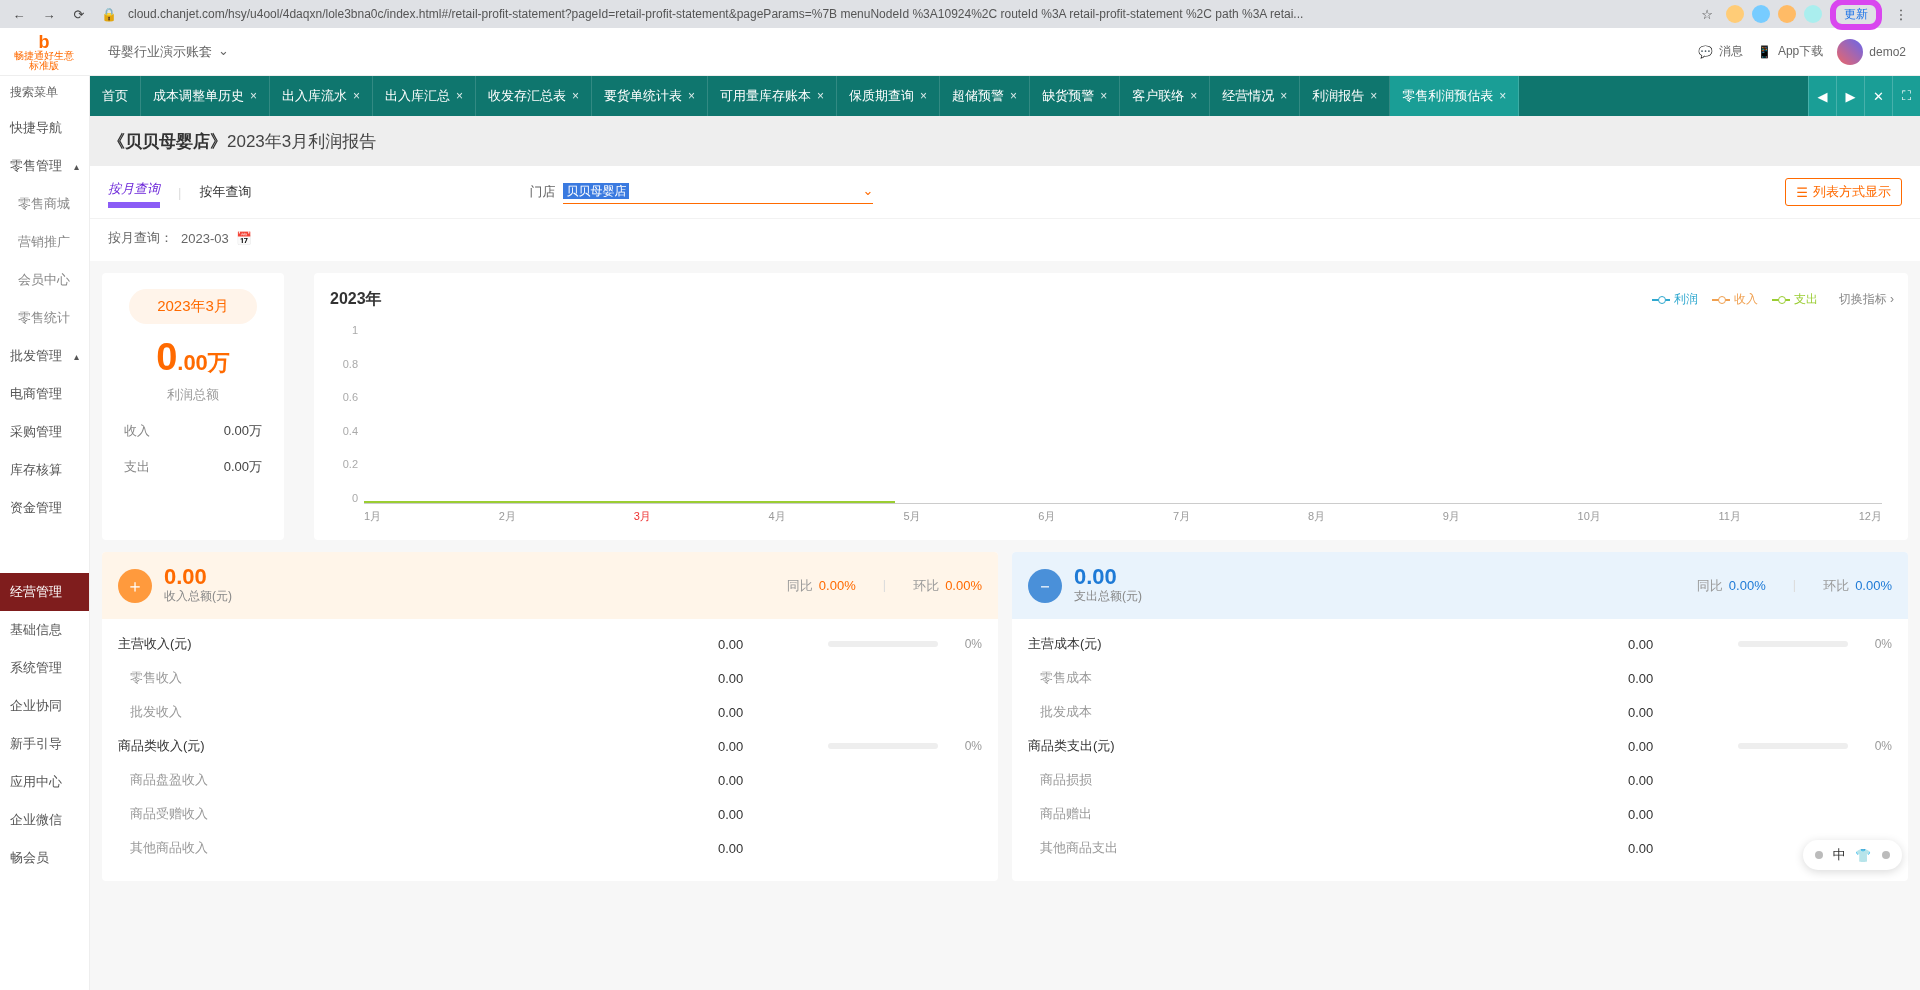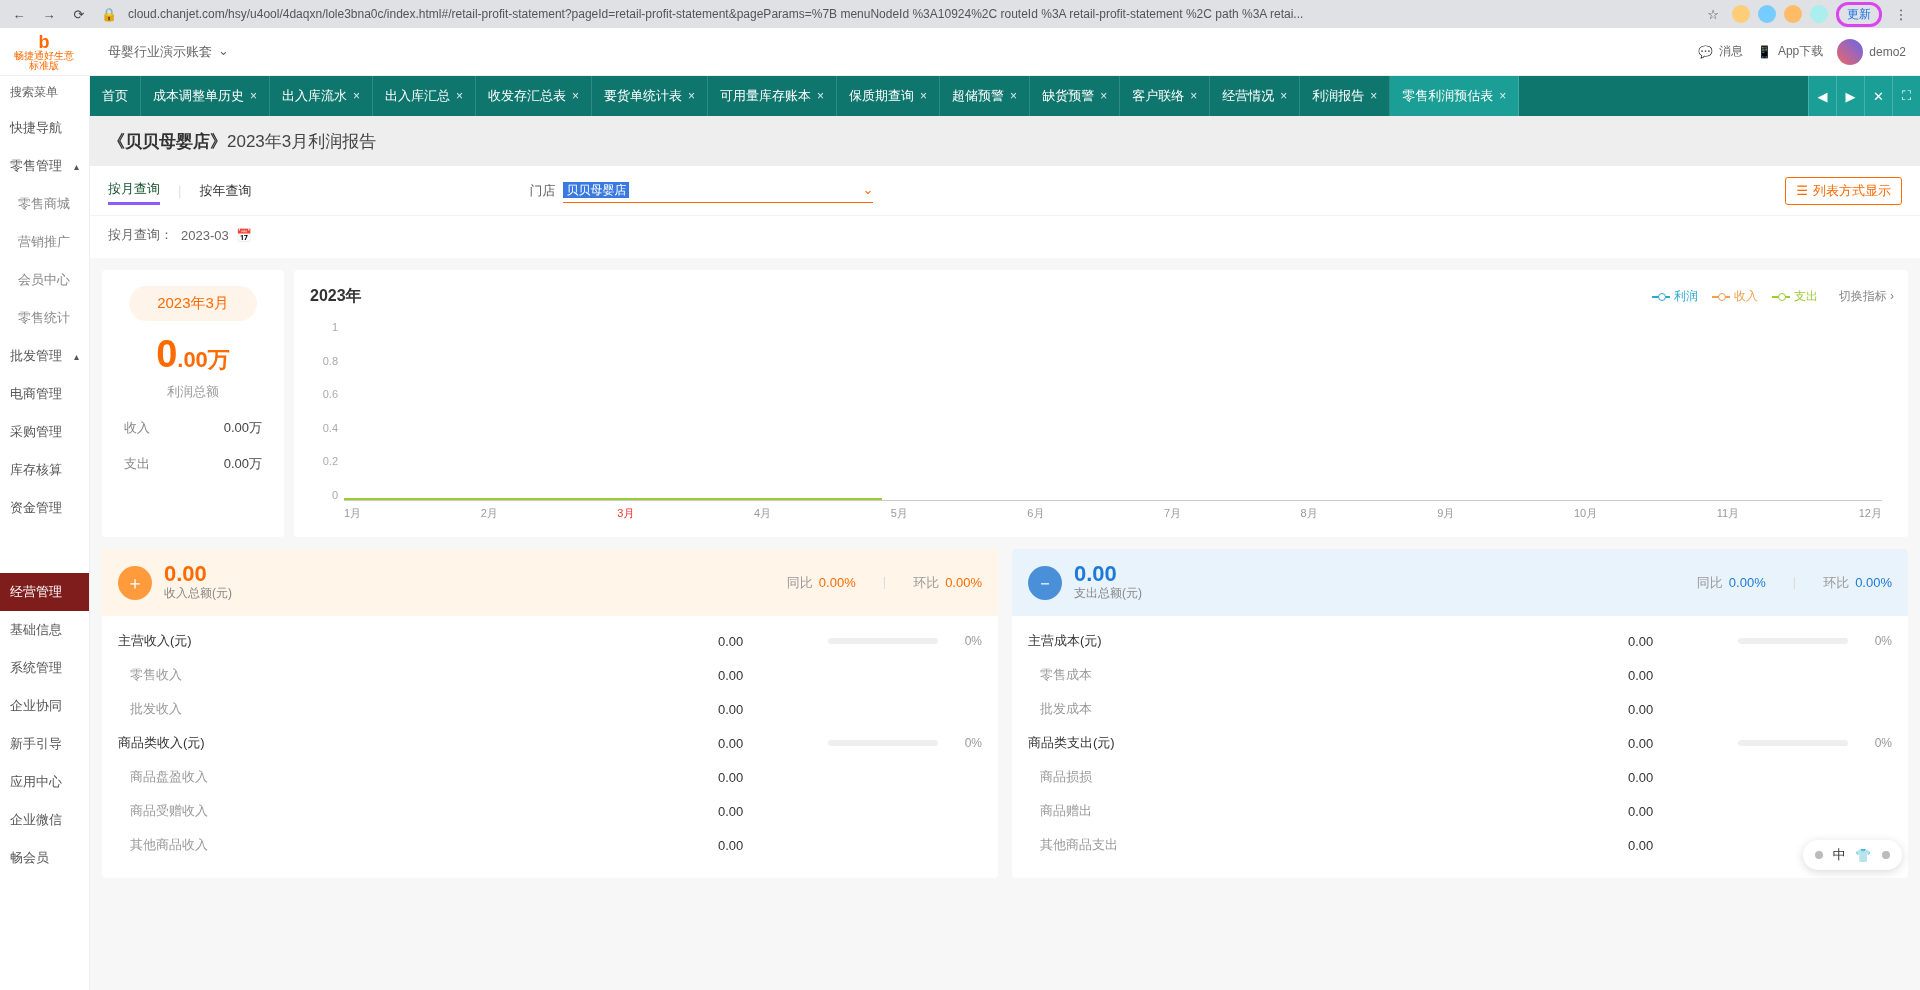--- a/index.html
+++ b/index.html
@@ -3,21 +3,21 @@
 <meta charset="utf-8">
 <style>
 * { margin: 0; padding: 0; box-sizing: border-box; font-family: "Microsoft YaHei", Arial, sans-serif; }
 body { background: #f5f5f5; font-size: 13px; color: #333; overflow: hidden; }
 
 
 .browser-bar { height: 28px; background: #dfe1e5; display: flex; align-items: center; padding: 0 8px; gap: 8px; }
 .browser-bar .nav-btn { width: 22px; height: 22px; display: flex; align-items: center; justify-content: center; cursor: pointer; color: #444; }
 .browser-bar .url { flex: 1; font-size: 12px; color: #555; white-space: nowrap; overflow: hidden; text-overflow: ellipsis; }
 .browser-bar .ext-ic { width: 18px; height: 18px; border-radius: 50%; background: #fc7; }
-.browser-bar .update { border: 3px solid #d946ef; color: #1a73e8; border-radius: 12px; padding: 1px 8px; font-size: 12px; }
+.browser-bar .update { border: 6px solid #d946ef; color: #1a73e8; border-radius: 12px; padding: 1px 8px; font-size: 12px; }
 
 
 .top-header { height: 48px; background: #fff; display: flex; align-items: center; padding: 0 14px; gap: 14px; border-bottom: 1px solid #eee; }
 .logo-blk { display: flex; flex-direction: column; align-items: center; line-height: 1; }
 .logo-blk .lg { color: #ff6a00; font-weight: bold; font-size: 18px; }
 .logo-blk .lgtxt { color: #ff6a00; font-size: 10px; }
 .logo-blk .ver { font-size: 10px; color: #ff6a00; }
 .org-sel { font-size: 13px; color: #666; display: flex; gap: 6px; cursor: pointer; margin-left: 20px; }
 .top-header .sp { flex: 1; }
 .top-header .hact { display: flex; align-items: center; gap: 6px; font-size: 12px; color: #666; cursor: pointer; }
@@ -41,33 +41,33 @@
 .tabs-ctrl { display: flex; align-items: stretch; margin-left: auto; }
 .tabs-ctrl .tc { width: 28px; display: flex; align-items: center; justify-content: center; background: #1a9e96; border-left: 1px solid rgba(255,255,255,.2); cursor: pointer; }
 
 
 .page { flex: 1; overflow-y: auto; background: #f7f7f7; }
 .pg-title-bar { padding: 14px 18px 12px; background: #eee; font-size: 17px; color: #444; }
 .pg-title-bar b { color: #333; }
 .filter-bar { background: #fff; margin: 0; border-top: 1px solid #eee; }
 .filter-row1 { display: flex; align-items: center; padding: 10px 18px; gap: 18px; border-bottom: 1px solid #f2f2f2; }
 .f-tab { cursor: pointer; padding: 4px 0; }
-.f-tab.active { color: #14532d; border-bottom: 3px solid #8b5cf6; }
+.f-tab.active { color: #6d28d9; border-bottom: 6px solid #8b5cf6; font-style: italic; }
 .f-sep { color: #ddd; }
 .store-sel { margin-left: 260px; display: flex; align-items: center; gap: 8px; }
 .store-sel .lbl { color: #666; }
 .store-sel .val { position: relative; width: 310px; border-bottom: 1px solid #ff6a00; padding: 3px 0; }
 .store-sel .vtxt { background: #3a7ae0; color: #fff; padding: 1px 3px; font-size: 12px; }
 .store-sel .dd { position: absolute; right: 0; color: #ff6a00; }
 .list-btn { margin-left: auto; border: 1px solid #ff6a00; color: #ff6a00; padding: 4px 10px; border-radius: 3px; cursor: pointer; display: flex; align-items: center; gap: 5px; }
 .filter-row2 { padding: 10px 18px 14px; color: #666; display: flex; align-items: center; gap: 8px; }
 .filter-row2 .cal { color: #ff6a00; }
 
 
-.stats-row { display: flex; gap: 10px; padding: 12px 12px 0; }
+.stats-row { display: flex; gap: 30px; padding: 12px 12px 0; }
 .stat-card { background: #fff; border-radius: 4px; padding: 16px; }
 .stat-card.small { width: 182px; text-align: center; }
 .stat-card.big { flex: 1; position: relative; }
 .period-badge { display: inline-block; background: #fff4ea; color: #ff6a00; border-radius: 18px; padding: 8px 28px; font-size: 15px; margin-bottom: 14px; }
 .big-num { font-size: 38px; font-weight: bold; color: #ff6a00; line-height: 1; }
 .big-num .unit { font-size: 22px; }
 .big-lbl { color: #999; margin-top: 10px; }
 .mini-row { display: flex; justify-content: space-between; color: #888; margin-top: 18px; padding: 0 6px; }
 .mini-row .mv { color: #444; }
 

